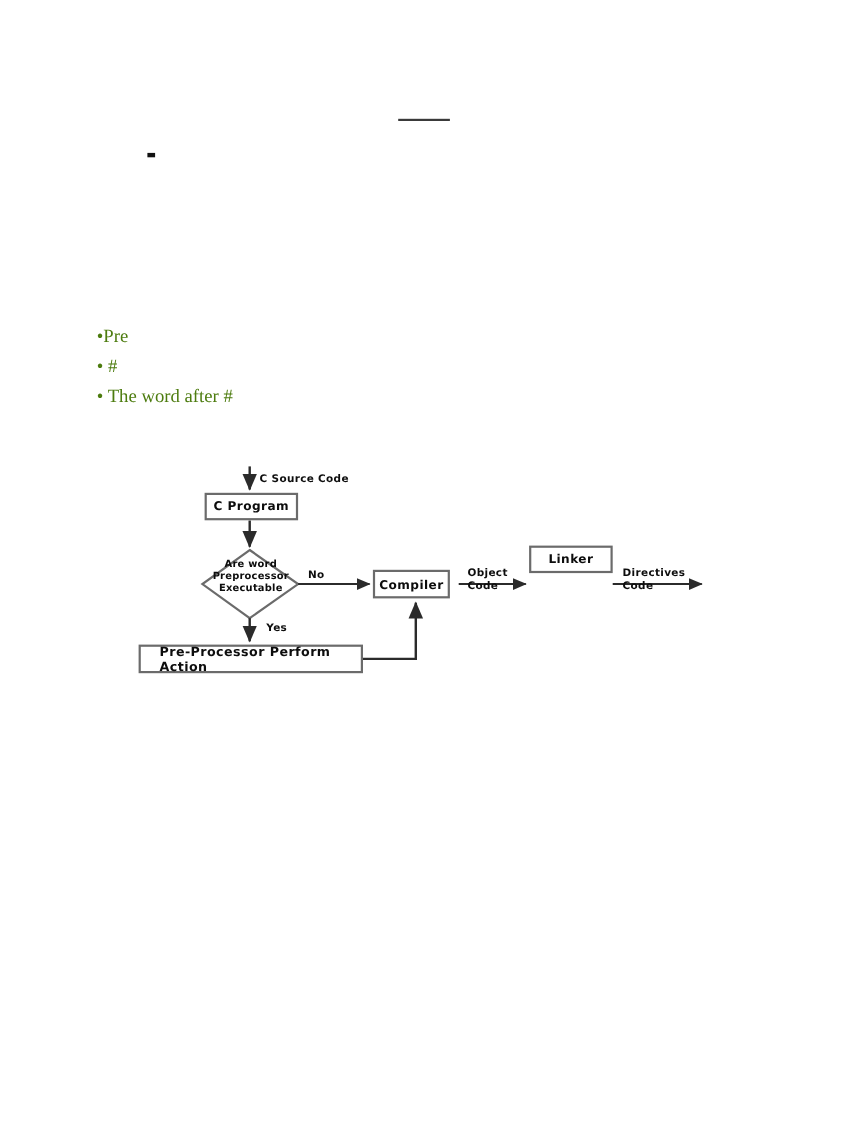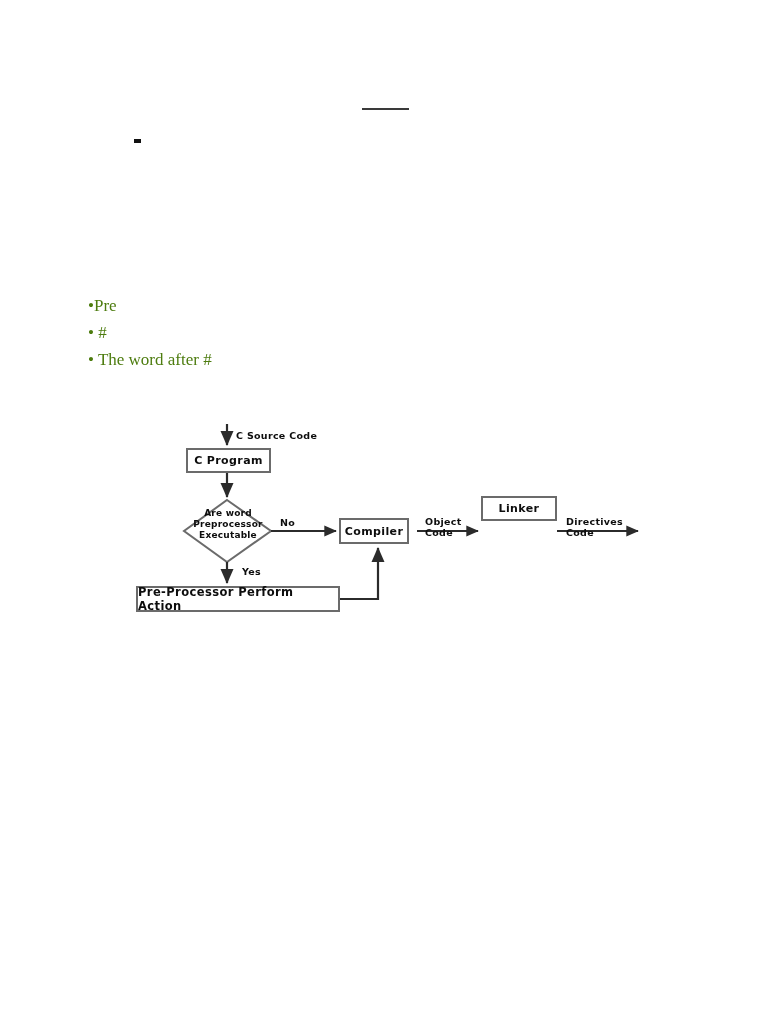--- a/index.html
+++ b/index.html
@@ -77,21 +77,21 @@
     justify-content: center;
     font-family: "DejaVu Sans", sans-serif;
     font-weight: bold;
     font-size: 11px;
     letter-spacing: 0.4px;
     color: #0d0d0d;
   }
   #node-c-program  { left: 186px; top: 448px; width: 85px;  height: 25px; }
   #node-compiler   { left: 339px; top: 518px; width: 70px;  height: 26px; }
   #node-linker     { left: 481px; top: 496px; width: 76px;  height: 25px; }
-  #node-preproc    { left: 136px; top: 586px; width: 204px; height: 26px; font-size: 11.5px; }
+  #node-preproc    { left: 126px; top: 586px; width: 204px; height: 26px; font-size: 11.5px; padding-left: 17px; }
 
   .diamond-label {
     position: absolute;
     left: 184px;
     top: 508px;
     width: 88px;
     text-align: center;
     font-family: "DejaVu Sans", sans-serif;
     font-weight: bold;
     font-size: 9px;

